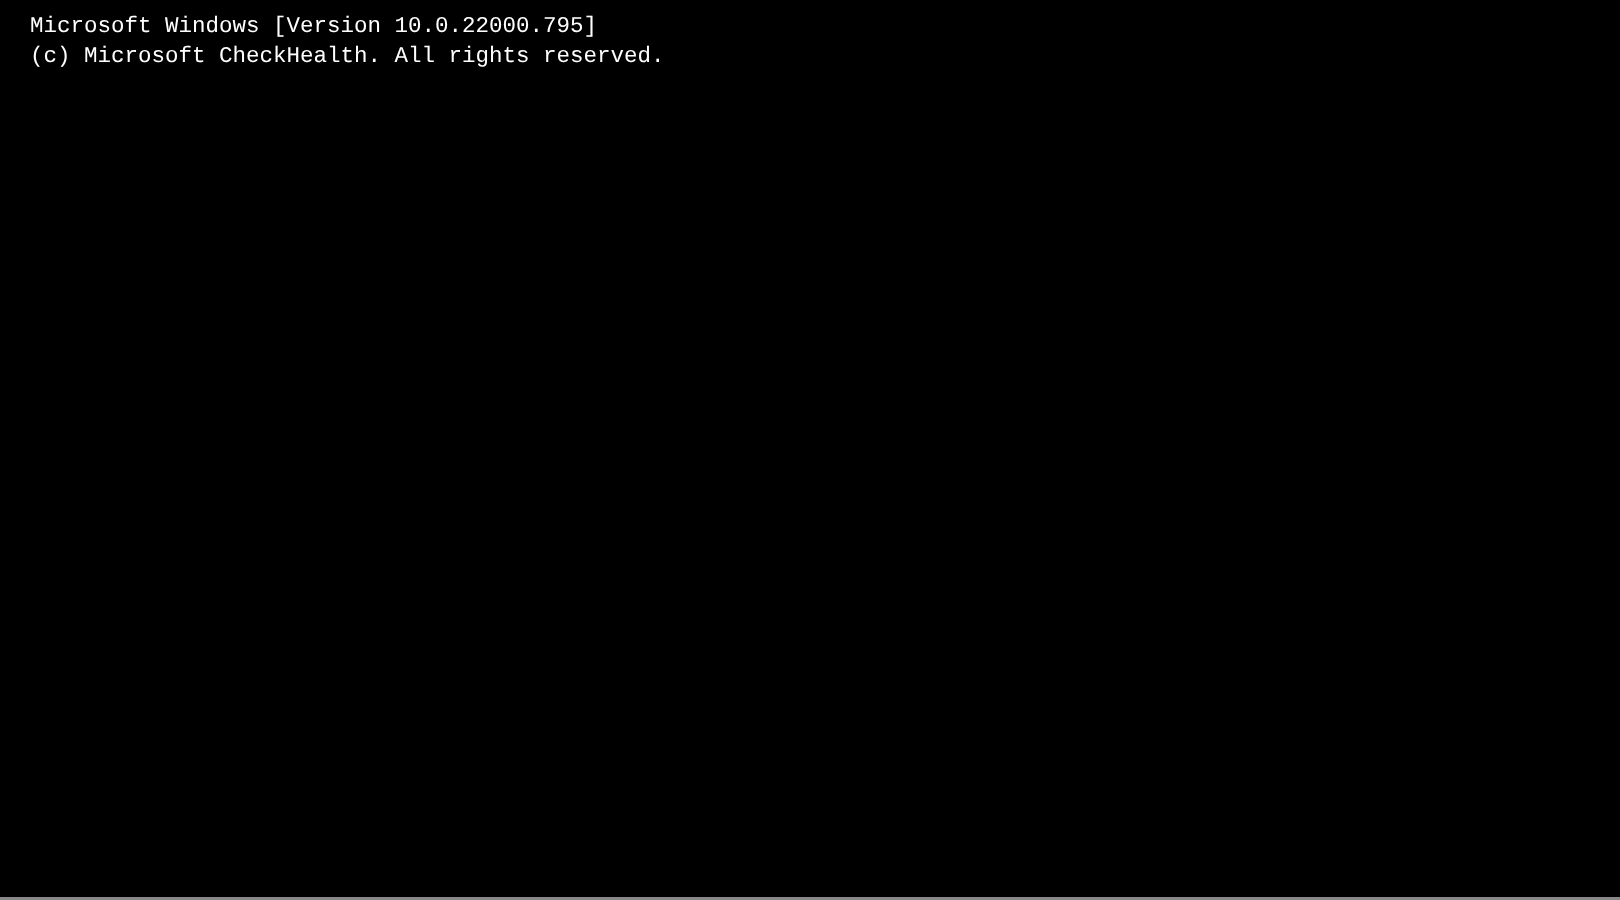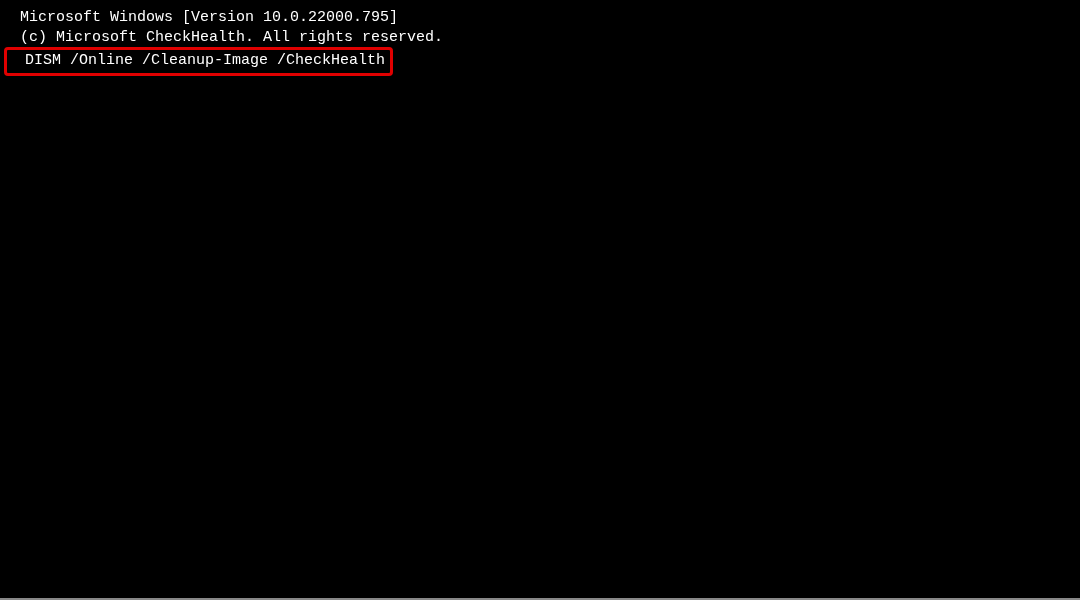--- a/index.html
+++ b/index.html
@@ -42,16 +42,15 @@
       background: #888;
     }
   </style>
 </head>
 <body>
 
 <div class="terminal-line">Microsoft Windows [Version 10.0.22000.795]</div>
 <div class="terminal-line">(c) Microsoft CheckHealth. All rights reserved.</div>
 <div class="terminal-line"></div>
 <div class="prompt-row">
-    <span class="highlight-box"><span class="terminal-line">DISM /Online /Cleanup-Image /CheckHealth</span></span>
 </div>
 
 <div class="bottom-border"></div>
 
 </body></html>

